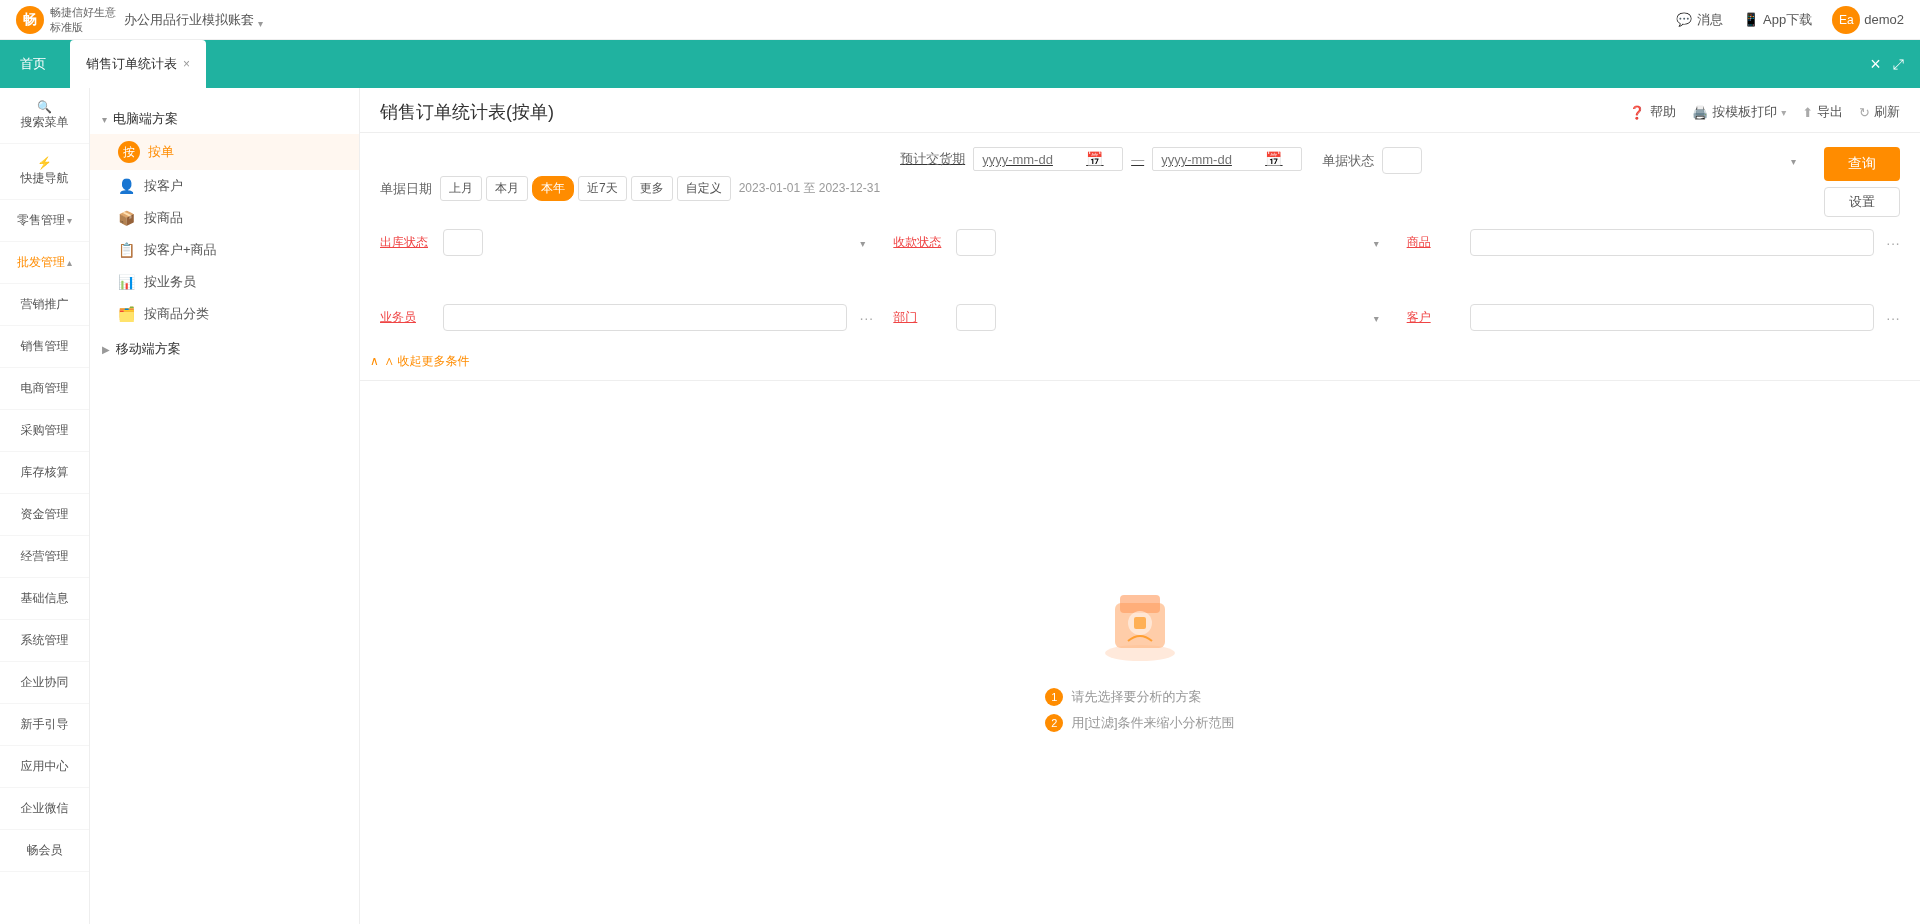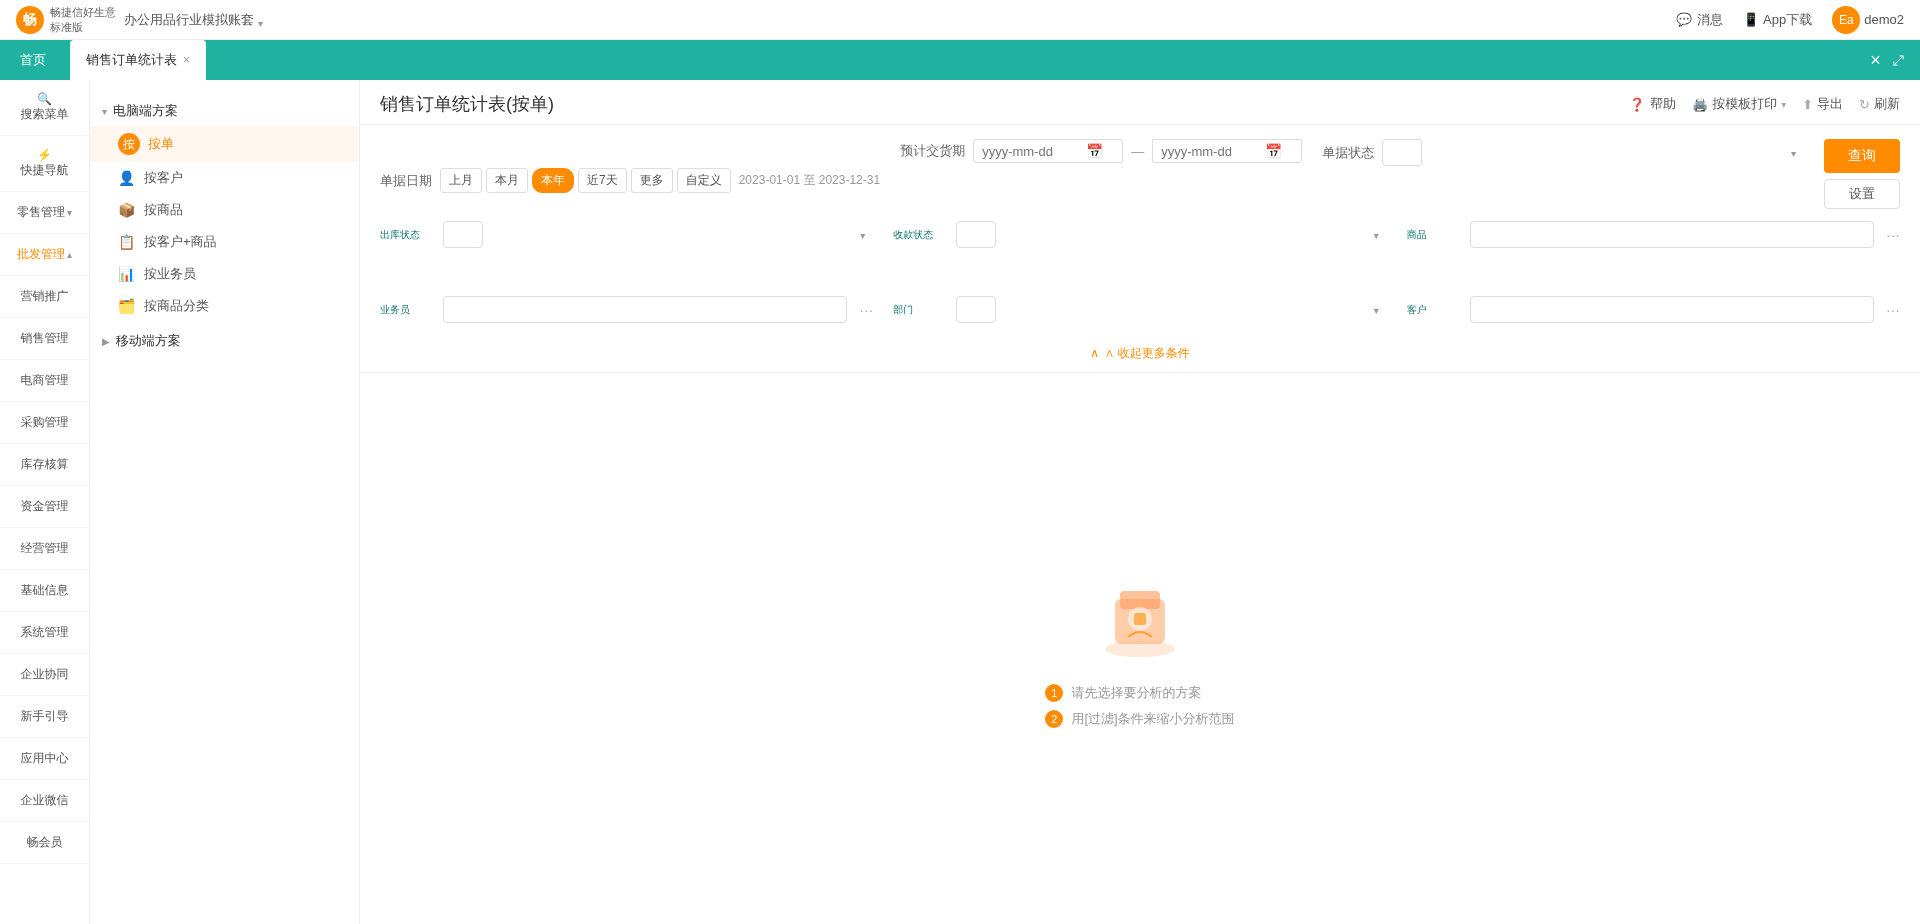--- a/index.html
+++ b/index.html
@@ -11,21 +11,21 @@
     .logo-area { display: flex; align-items: center; gap: 6px; }
     .logo-icon { width: 28px; height: 28px; background: #ff8c00; border-radius: 50%; display: flex; align-items: center; justify-content: center; color: #fff; font-size: 14px; font-weight: bold; }
     .logo-text { font-size: 11px; color: #666; line-height: 1.3; }
     .topbar-company { display: flex; align-items: flex-end; gap: 4px; color: #555; font-size: 13px; cursor: pointer; }
     .topbar-company .arrow { color: #999; font-size: 10px; }
     .topbar-right { display: flex; align-items: center; gap: 20px; color: #555; font-size: 13px; }
     .topbar-right-item { display: flex; align-items: center; gap: 4px; cursor: pointer; }
     .avatar { width: 28px; height: 28px; border-radius: 50%; background: #ff8c00; display: flex; align-items: center; justify-content: center; color: #fff; font-size: 12px; }
 
     
-    .tabbar { height: 40px; background: #20b2a0; display: flex; align-items: center; padding: 0; position: relative; }
+    .tabbar { height: 48px; background: #20b2a0; display: flex; align-items: center; padding: 0; position: relative; }
     .tab-home { padding: 0 20px; color: #fff; font-size: 13px; cursor: pointer; height: 100%; display: flex; align-items: center; }
     .tab-active { background: #fff; color: #333; height: 100%; padding: 0 16px; display: flex; align-items: center; gap: 6px; font-size: 13px; border-radius: 4px 4px 0 0; margin-left: 4px; }
     .tab-close { color: #999; cursor: pointer; font-size: 12px; }
     .tab-window-controls { margin-left: auto; display: flex; align-items: center; gap: 12px; padding-right: 16px; color: #fff; font-size: 16px; cursor: pointer; }
 
     
     .main-layout { display: flex; flex: 1; overflow: hidden; }
 
     
     .sidebar { width: 90px; background: #fff; border-right: 1px solid #eee; display: flex; flex-direction: column; overflow-y: auto; }
@@ -59,36 +59,36 @@
     .page-header-actions { display: flex; align-items: center; gap: 16px; }
     .header-action { display: flex; align-items: center; gap: 4px; color: #555; font-size: 13px; cursor: pointer; }
     .header-action .ico { color: #aaa; }
     .date-btn { padding: 3px 8px; border-radius: 3px; border: 1px solid #ddd; background: #fff; color: #555; font-size: 12px; cursor: pointer; }
     .date-btn.active { background: #ff8c00; color: #fff; border-color: #ff8c00; border-radius: 10px; }
     .date-input-wrap { display: flex; align-items: flex-end; gap: 4px; border: 1px solid #ddd; border-radius: 2px; padding: 3px 8px; background: #fff; min-width: 150px; }
     .date-input { border: none; outline: none; font-size: 13px; color: #bbb; width: 100px; }
     .date-icon { color: #ff8c00; font-size: 14px; }
 
     
-    .collapse-bar { text-align: center; padding: 10px; cursor: pointer; color: #ff8c00; font-size: 12px; background: #fff; border-bottom: 1px solid #eee; }
+    .collapse-bar { padding: 10px; cursor: pointer; color: #ff8c00; font-size: 12px; background: #fff; border-bottom: 1px solid #eee; }
 
     
     .empty-state { flex: 1; display: flex; flex-direction: column; align-items: center; justify-content: center; background: #fff; gap: 12px; }
     .empty-hints { display: flex; flex-direction: column; gap: 8px; }
     .empty-hint { display: flex; align-items: center; gap: 8px; color: #999; font-size: 13px; }
     .hint-num { width: 18px; height: 18px; border-radius: 50%; background: #ff8c00; color: #fff; font-size: 11px; display: flex; align-items: center; justify-content: center; }
 
     
     .query-btn { background: #ff8c00; color: #fff; border: none; border-radius: 4px; padding: 8px 24px; font-size: 14px; cursor: pointer; }
     .setting-btn { background: #fff; color: #555; border: 1px solid #ddd; border-radius: 4px; padding: 5px 16px; font-size: 13px; cursor: pointer; display: block; margin-top: 6px; width: 100%; }
     .btn-group-right { display: flex; flex-direction: column; align-items: stretch; }
 
     .filter-area { background: #fff; padding: 14px 20px 0; }
     .filter-cell { display: flex; align-items: center; gap: 8px; }
-    .filter-cell-label { color: #0f766e; font-size: 10px; white-space: nowrap; min-width: 55px; }
+    .filter-cell-label { color: #ef4444; font-size: 12px; white-space: nowrap; min-width: 55px; text-decoration: underline; }
     .filter-cell-input { flex: 1; border: 1px solid #ddd; border-radius: 4px; padding: 5px 10px; font-size: 13px; color: #333; background: #fff; outline: none; }
     .filter-cell-select { flex: 1; border: 1px solid #ddd; border-radius: 4px; padding: 5px 28px 5px 10px; font-size: 13px; color: #333; background: #fff; outline: none; appearance: none; cursor: pointer; }
     .select-wrap { flex: 1; position: relative; }
     .select-wrap .caret { position: absolute; right: 8px; top: 50%; transform: translateY(-50%); color: #999; font-size: 10px; pointer-events: none; }
     .dots-btn { color: #aaa; cursor: pointer; font-size: 14px; margin-left: 4px; }
   </style>
 </head>
 <body>
 
 <div class="topbar">
@@ -279,21 +279,21 @@
               <button class="date-btn">上月</button>
               <button class="date-btn">本月</button>
               <button class="date-btn active">本年</button>
               <button class="date-btn">近7天</button>
               <button class="date-btn">更多</button>
               <button class="date-btn">自定义</button>
             </div>
             <span style="color:#999;font-size:12px;">2023-01-01 至 2023-12-31</span>
           </div>
 
-          <div style="display:flex; align-items:center; gap:8px; flex:0 0 auto;">
+          <div style="display:flex; align-items:center; gap:8px; flex:0 0 auto;text-decoration:underline;">
             <span style="color:#666;font-size:13px;white-space:nowrap;">预计交货期</span>
             <div class="date-input-wrap">
               <input class="date-input" type="text" placeholder="yyyy-mm-dd" style="">
               <span class="date-icon">📅</span>
             </div>
             <span style="color:#999;">—</span>
             <div class="date-input-wrap">
               <input class="date-input" type="text" placeholder="yyyy-mm-dd" style="">
               <span class="date-icon">📅</span>
             </div>

